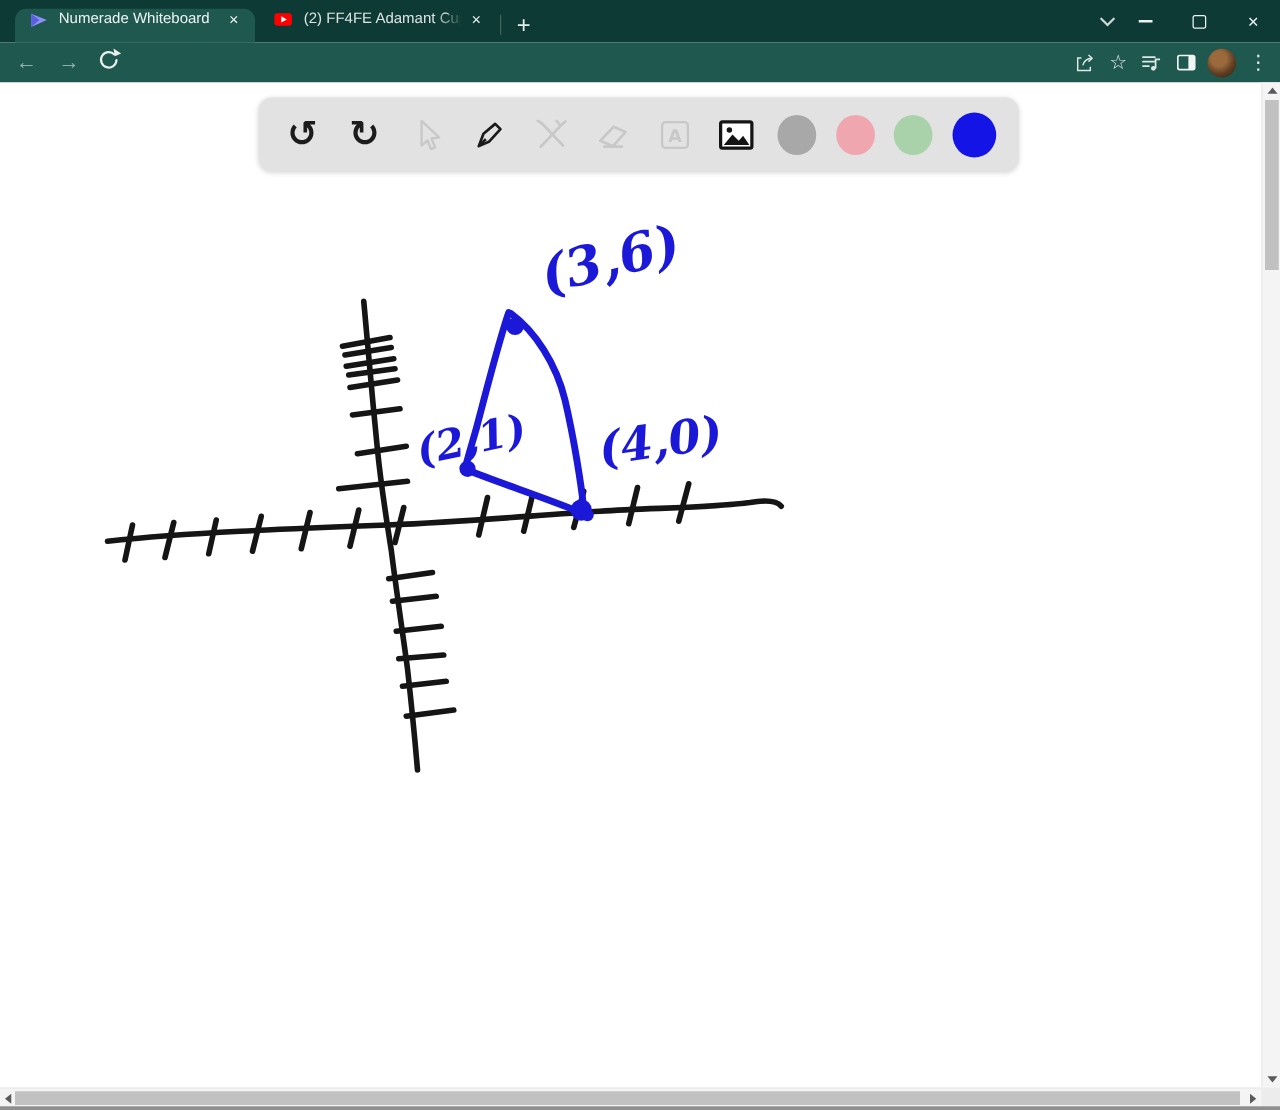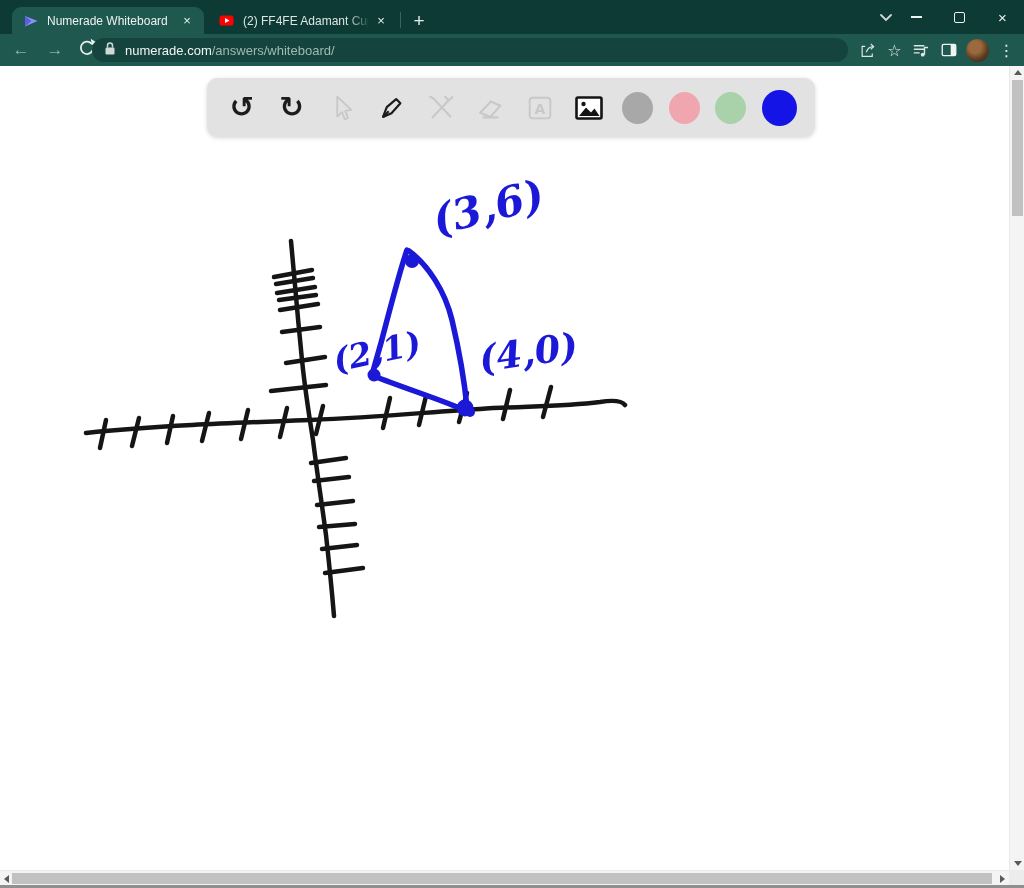--- a/index.html
+++ b/index.html
@@ -2,21 +2,21 @@
 <html><head>
 <meta charset="utf-8">
 <style>
   * { margin:0; padding:0; box-sizing:border-box; }
   html,body { width:1024px; height:888px; overflow:hidden; background:#fff;
     font-family:"Liberation Sans","DejaVu Sans",sans-serif; }
   .window { position:relative; width:1024px; height:888px; background:#fff; }
 
   
   .tabstrip { position:absolute; left:0; top:0; width:1024px; height:34px; background:#0d3a34; }
-  .tab { position:absolute; top:7px; height:27px; display:flex; align-items:center; padding:0 8px 0 10px; }
+  .tab { position:absolute; top:7px; height:27px; display:flex; align-items:flex-start; padding:0 8px 0 10px; }
   .tab.active { left:12px; width:192px; background:#1e584f; border-radius:9px 9px 0 0; }
   .tab.inactive { left:208px; width:190px; }
   .favicon { width:17px; height:17px; margin-right:8px; flex:0 0 auto; display:flex; align-items:center; justify-content:center; }
   .tab-title { position:relative; font-size:12px; color:#eef3f2; white-space:nowrap; overflow:hidden; max-width:132px; flex:1 1 auto; }
   .tab.inactive .tab-title { color:#dde5e3; }
   .fade-overlay { position:absolute; right:26px; top:4px; width:26px; height:20px;
     background:linear-gradient(to right, rgba(13,58,52,0), #0d3a34); }
   .tab-close { width:18px; height:18px; border-radius:50%; color:#e8efed; font-size:13px; line-height:18px;
     text-align:center; flex:0 0 auto; margin-left:4px; }
   .tab-sep { position:absolute; left:400px; top:12px; width:1px; height:16px; background:#3e635c; }
@@ -120,29 +120,20 @@
 
   <div class="addressbar">
     <span class="nav-ic back-ic">←</span>
     <span class="nav-ic fwd-ic">→</span>
     <span class="nav-ic reload-ic">
       <svg width="22" height="22" viewBox="0 0 32 32">
           <path d="M22.5 9.5 A9 9 0 1 0 25 16" fill="none" stroke="#e8efed" stroke-width="2.6" stroke-linecap="round"></path>
           <polygon points="21.5,2.5 23,11.5 30.5,8.5" fill="#e8efed"></polygon>
         </svg>
     </span>
-    <div class="url-pill">
-      <span>
-        <svg width="12" height="15" viewBox="0 0 12 15">
-            <rect x="1.5" y="6.5" width="9" height="7" rx="1.2" fill="#cfd9d7"></rect>
-            <path d="M3.5 6.5 V4.5 a2.5 2.5 0 0 1 5 0 V6.5" fill="none" stroke="#cfd9d7" stroke-width="1.5"></path>
-          </svg>
-      </span>
-      <span class="url-text"><span>numerade.com</span><span class="url-path">/answers/whiteboard/</span></span>
-    </div>
     <div class="bar-right">
       <span class="bar-ic">
         <svg width="19" height="19" viewBox="0 0 32 32">
             <path d="M12 9 H7 V26 H24 V21" fill="none" stroke="#dde7e5" stroke-width="2"></path>
             <path d="M14 19 C16 12 21 9.5 26 9.5" fill="none" stroke="#dde7e5" stroke-width="2"></path>
             <polyline points="21.5,5 26.5,9.5 21.5,14" fill="none" stroke="#dde7e5" stroke-width="2" stroke-linejoin="round"></polyline>
           </svg>
       </span>
       <span class="bar-ic">☆</span>
       <span class="bar-ic">

